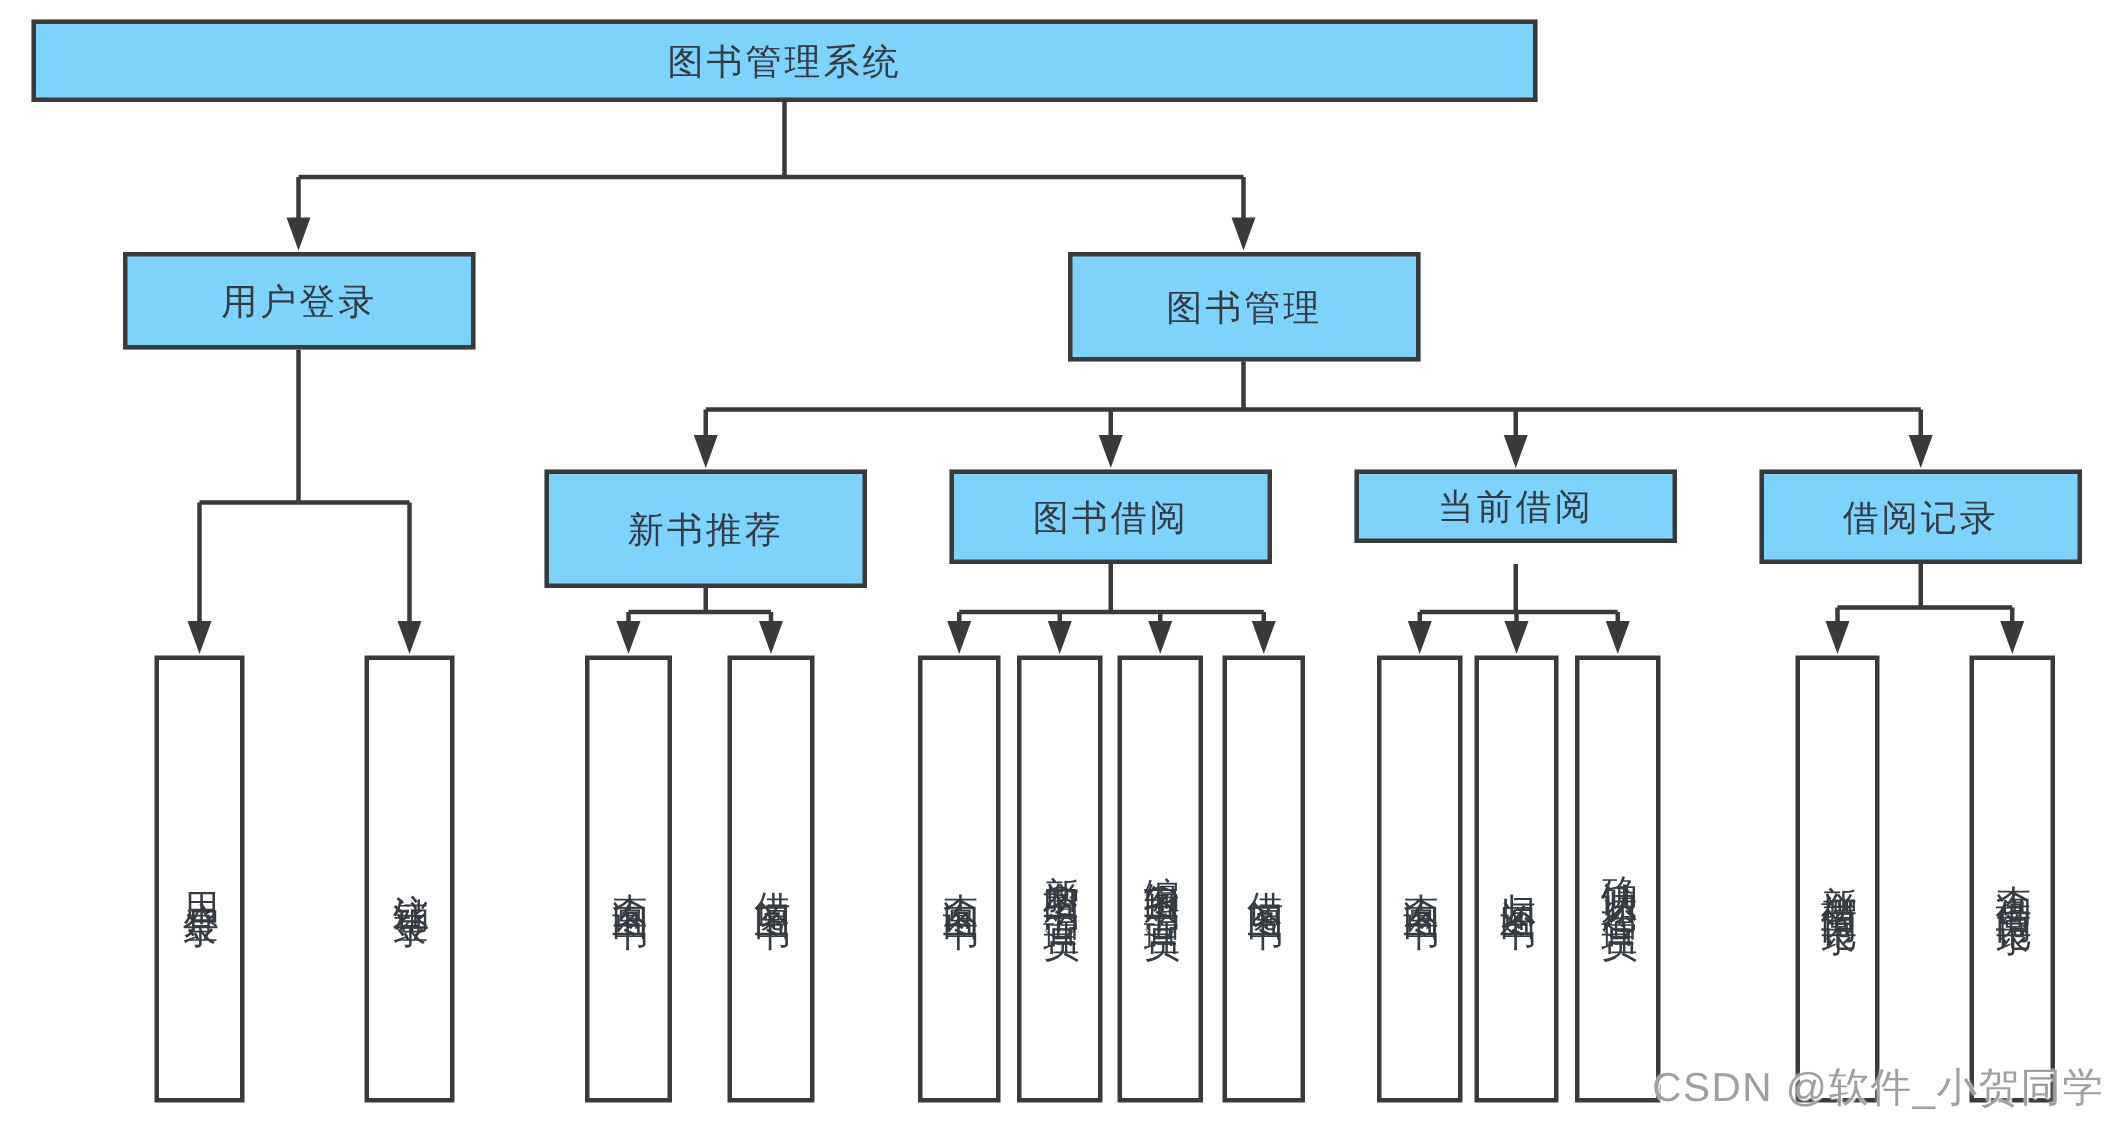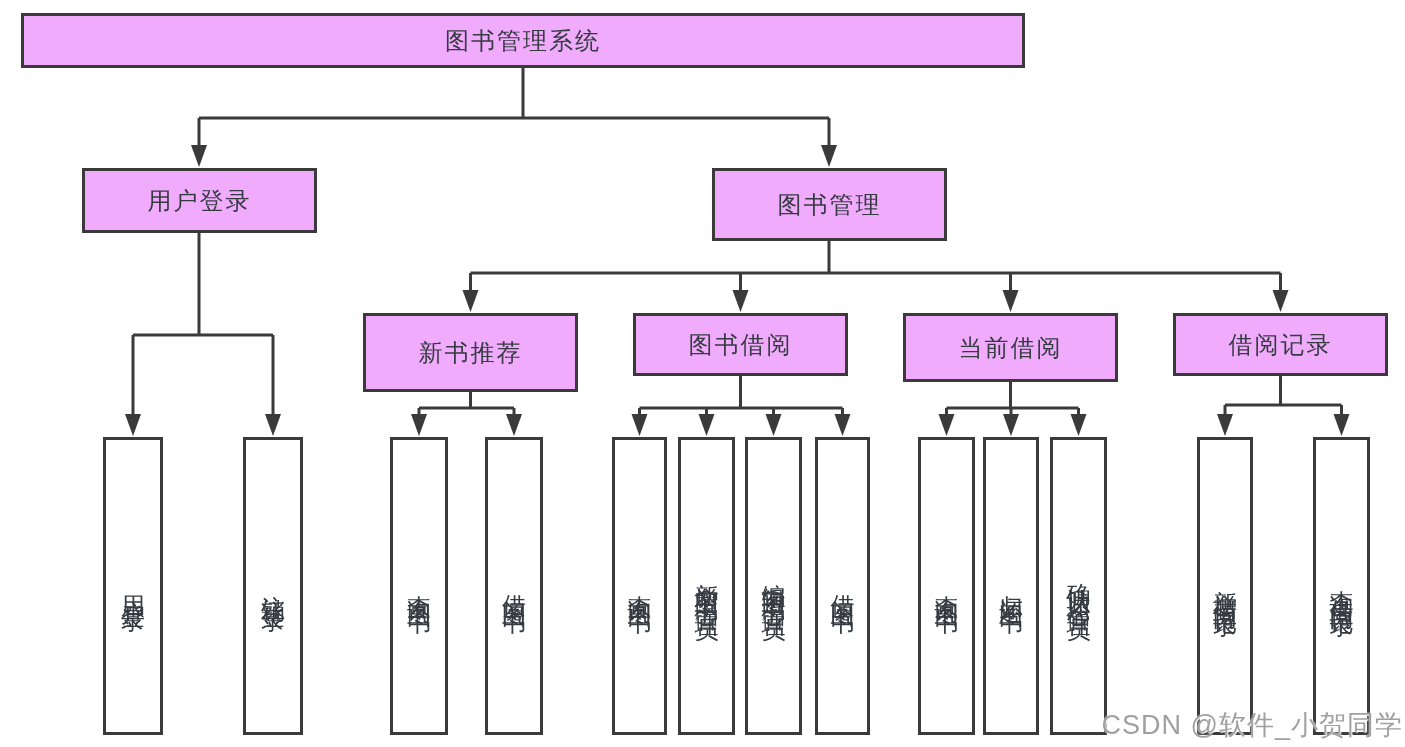--- a/index.html
+++ b/index.html
@@ -14,21 +14,21 @@
   }
   .connectors {
     position: absolute;
     left: 0; top: 0;
     width: 1405px; height: 747px;
     pointer-events: none;
   }
   .node {
     position: absolute;
     border: 3px solid #3a3a3a;
-    background: #f0abfc;
+    background: #7dd3fc;
     display: flex;
     align-items: center;
     justify-content: center;
     color: #363b42;
     font-size: 24px;
     letter-spacing: 2px;
     z-index: 2;
   }
   .vnode {
     position: absolute;
@@ -116,21 +116,21 @@
   <div class="node" style="left:712px; top:168px; width:235px; height:73px;">
     <span>图书管理</span>
   </div>
 
   <div class="node" style="left:363px; top:313px; width:215px; height:79px;">
     <span>新书推荐</span>
   </div>
   <div class="node" style="left:633px; top:313px; width:215px; height:63px;">
     <span>图书借阅</span>
   </div>
-  <div class="node" style="left:903px; top:313px; width:215px; height:69px;">
+  <div class="node" style="left:903px; top:313px; width:215px; height:49px;">
     <span>当前借阅</span>
   </div>
   <div class="node" style="left:1173px; top:313px; width:215px; height:63px;">
     <span>借阅记录</span>
   </div>
 
   <div class="vnode" style="left:103px; width:60px;">
     <span class="vlabel">用户登录</span>
   </div>
   <div class="vnode" style="left:243px; width:60px;">

